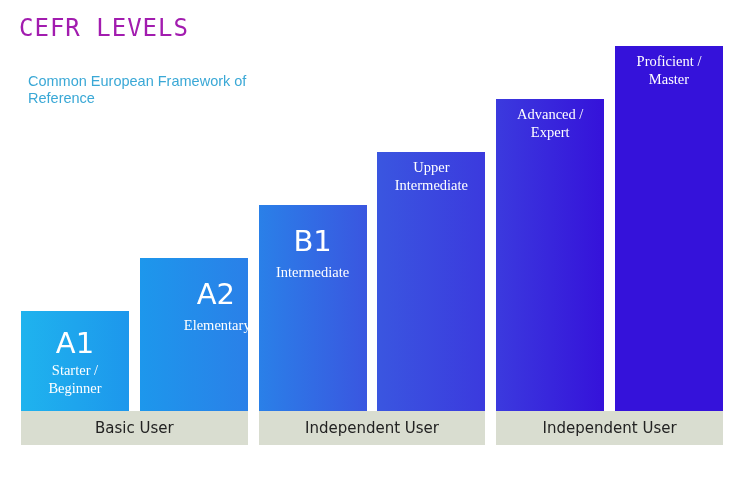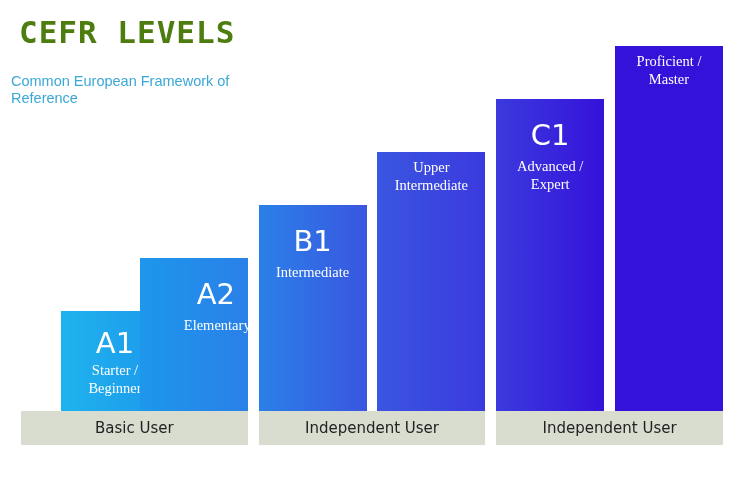--- a/index.html
+++ b/index.html
@@ -1,47 +1,46 @@
 <!DOCTYPE html>
 <html><head>
 <meta charset="utf-8">
 <style>
   html,body{margin:0;padding:0;}
   body{width:745px;height:492px;background:#ffffff;position:relative;overflow:hidden;font-family:"DejaVu Sans","Liberation Sans",sans-serif;}
-  .title{position:absolute;left:19px;top:14px;font-family:"DejaVu Sans Mono","Liberation Mono",monospace;font-weight:bold;font-size:31px;color:#4d7c0f;letter-spacing:1px;}
-  .subtitle{position:absolute;left:11px;top:73px;width:240px;font-family:"Liberation Sans",sans-serif;font-size:14.5px;line-height:17px;color:#3aa8d6;}
+  .title{position:absolute;left:19px;top:14px;font-family:"DejaVu Sans Mono","Liberation Mono",monospace;font-weight:normal;font-size:24px;color:#a21caf;letter-spacing:1px;}
+  .subtitle{position:absolute;left:28px;top:73px;width:240px;font-family:"Liberation Sans",sans-serif;font-size:14.5px;line-height:17px;color:#3aa8d6;}
   #chart{position:absolute;left:0;top:0;width:745px;height:492px;}
   .bar{position:absolute;box-sizing:border-box;color:#ffffff;text-align:center;}
   .bar .code{display:block;font-size:29px;line-height:32px;font-family:"DejaVu Sans",sans-serif;margin-top:20px;}
   .bar .desc{display:block;font-size:14.5px;line-height:18px;font-family:Liberation Serif, serif;margin-top:6px;}
   .band{position:absolute;top:411px;height:34px;background:#d9ddd0;color:#222;font-size:15px;line-height:34px;text-align:center;font-family:"DejaVu Sans",sans-serif;}
 </style>
 </head>
 <body>
 
 <div class="title">CEFR LEVELS</div>
 <div class="subtitle">Common European Framework of Reference</div>
 <div id="chart">
-    <div class="bar" style="left: 21px; width: 108px; top: 311px; height: 100px; background: linear-gradient(90deg, rgb(31, 179, 238), rgb(29, 151, 236)); margin-left: 40px;">
+    <div class="bar" style="left: 21px; width: 108px; top: 311px; height: 100px; background: linear-gradient(90deg, rgb(31, 179, 238), rgb(29, 151, 236));">
       <span class="code" style="margin-top: 16px;">A1</span>
       <span class="desc" style="margin-top: 2px;">Starter /<br>Beginner</span>
     </div>
     <div class="bar" style="left: 139.8px; width: 108px; top: 258px; height: 153px; background: linear-gradient(90deg, rgb(29, 151, 236), rgb(42, 128, 232)); padding-left: 44px;">
       <span class="code">A2</span>
       <span class="desc">Elementary</span>
     </div>
     <div class="bar" style="left: 258.6px; width: 108px; top: 205px; height: 206px; background: linear-gradient(90deg, rgb(42, 128, 232), rgb(58, 86, 224));">
       <span class="code">B1</span>
       <span class="desc">Intermediate</span>
     </div>
     <div class="bar" style="left: 377.4px; width: 108px; top: 152px; height: 259px; background: linear-gradient(90deg, rgb(58, 86, 224), rgb(59, 58, 222));">
       <span class="desc">Upper<br>Intermediate</span>
     </div>
     <div class="bar" style="left: 496.2px; width: 108px; top: 99px; height: 312px; background: linear-gradient(90deg, rgb(59, 58, 222), rgb(53, 18, 218));">
-      <span class="code">C1</span>
       <span class="desc">Advanced /<br>Expert</span>
     </div>
     <div class="bar" style="left: 615px; width: 108px; top: 46px; height: 365px; background: linear-gradient(90deg, rgb(53, 18, 218), rgb(53, 18, 218));">
       <span class="desc">Proficient /<br>Master</span>
     </div>
     <div class="band" style="left: 21px; width: 226.8px; background: rgb(217, 221, 208);">Basic User</div>
     <div class="band" style="left: 258.6px; width: 226.8px; background: rgb(217, 221, 208);">Independent User</div>
     <div class="band" style="left: 496.2px; width: 226.8px; background: rgb(217, 221, 208);">Independent User</div>
   </div>
 

